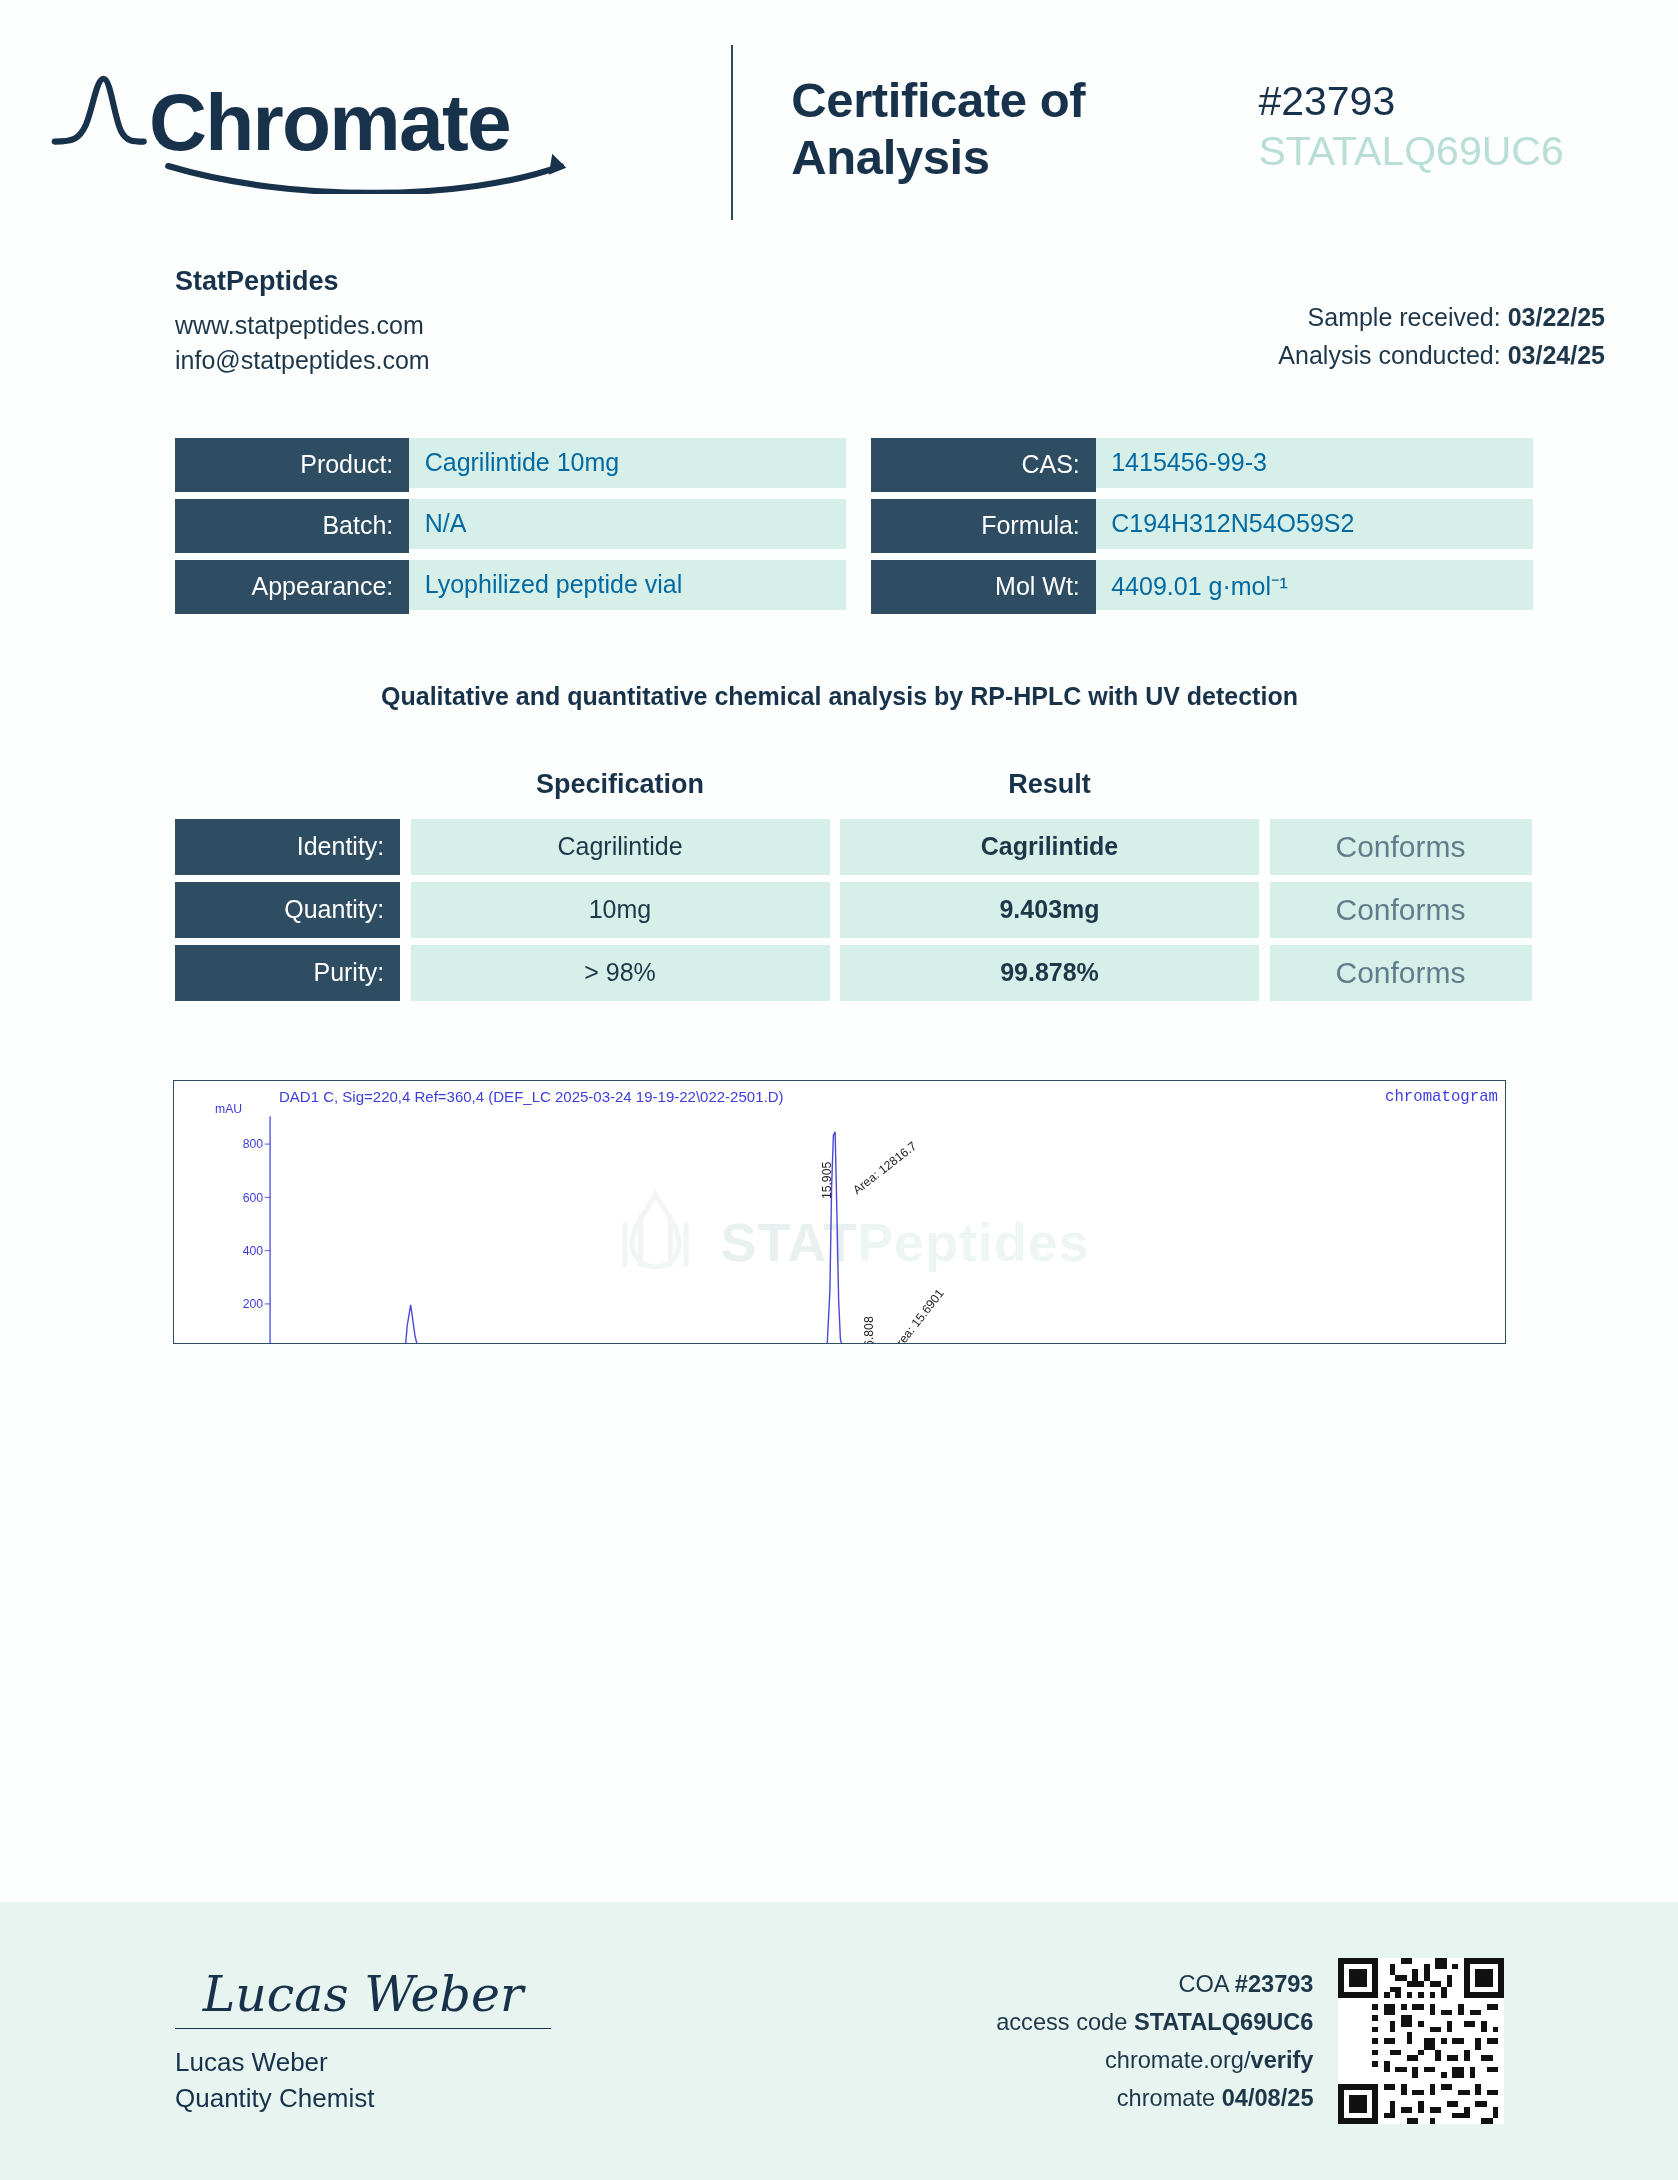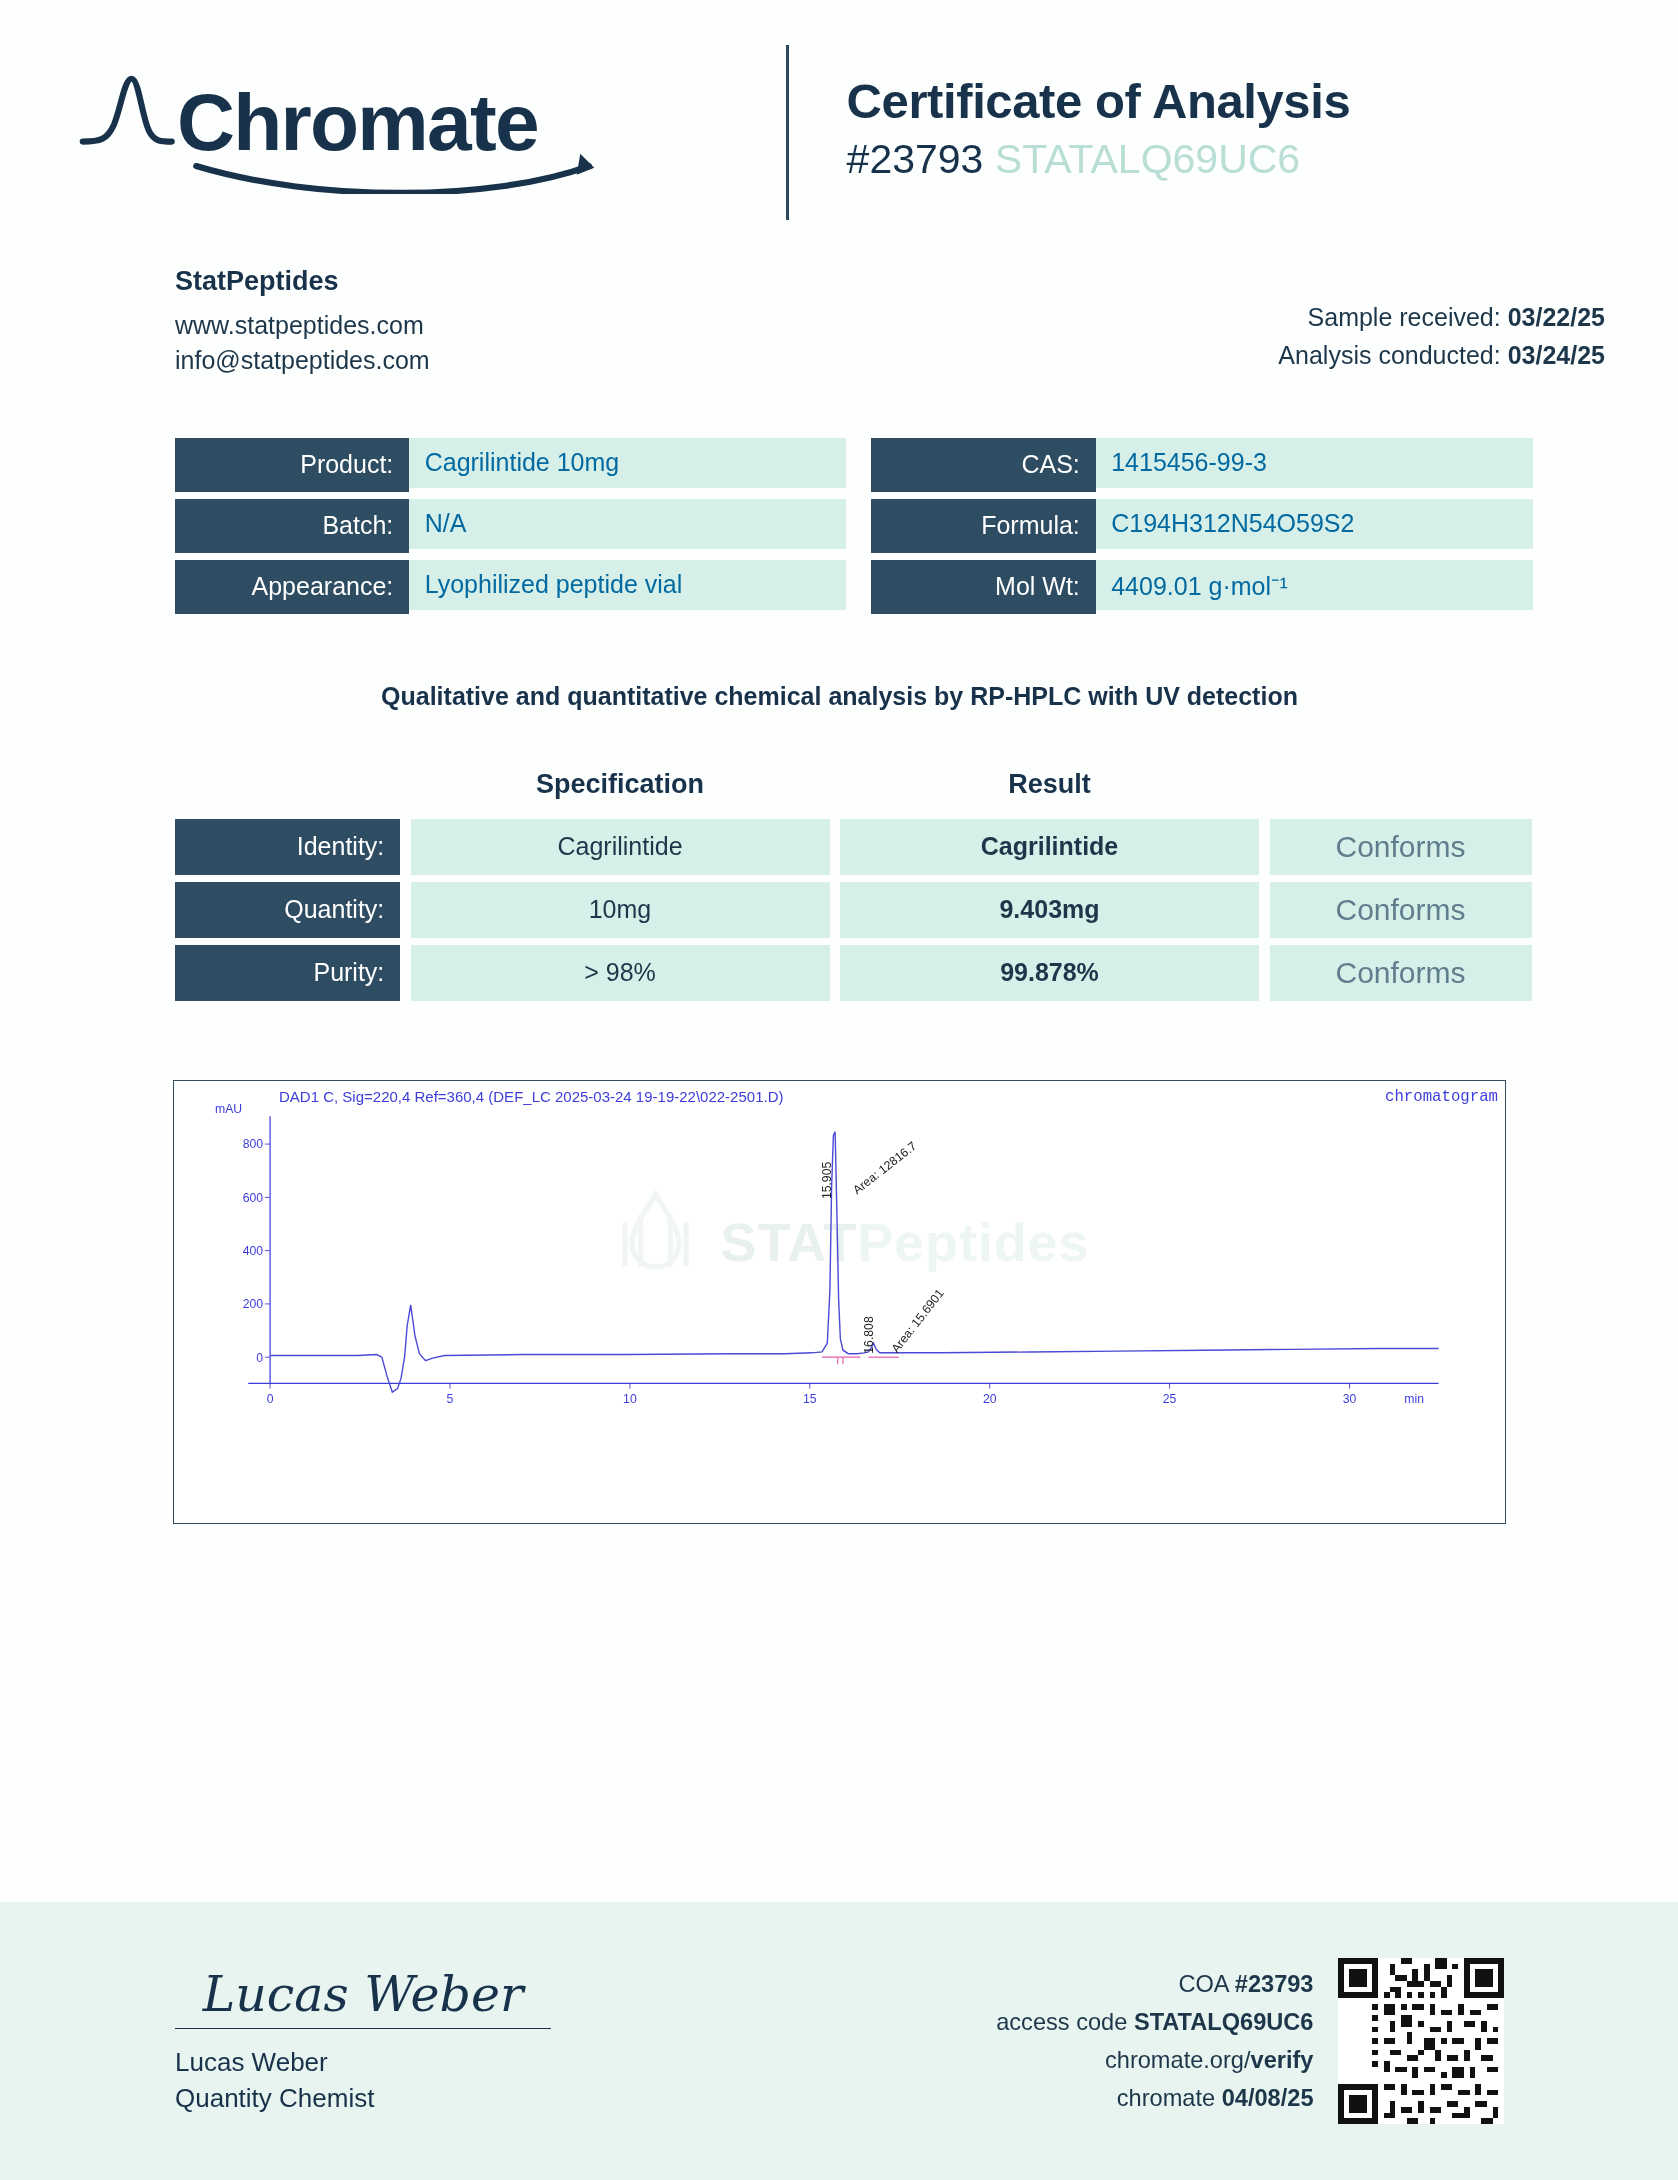--- a/index.html
+++ b/index.html
@@ -40,21 +40,21 @@
   .logo-svg { display: block; }
   .header-divider {
     width: 2.6px;
     background: #2c4a5e;
     height: 175px;
     margin-top: 8.7px;
   }
   .title-block {
     padding-left: 58px;
     display: flex;
-    flex-direction: column;
+    flex-direction: row;
     justify-content: center;
   }
   .coa-title {
     font-size: 49px;
     font-weight: bold;
     letter-spacing: -0.4px;
     color: #17324a;
     line-height: 1.15;
   }
   .coa-sub {
@@ -185,21 +185,21 @@
     justify-content: center;
     height: 56px;
   }
   .gap { background: transparent; }
 
   
   .chrom-wrap {
     margin: 72px 173px 5px 173px;
     border: 0.9px solid #2e4c62;
     position: relative;
-    height: 444px;
+    height: 264px;
     background: #fff;
     overflow: hidden;
   }
   .chrom-label-top {
     position: absolute;
     left: 105px; top: 7px;
     font-size: 15px;
     color: #3d3ddc;
     font-family: "Liberation Sans", sans-serif;
     white-space: nowrap;

